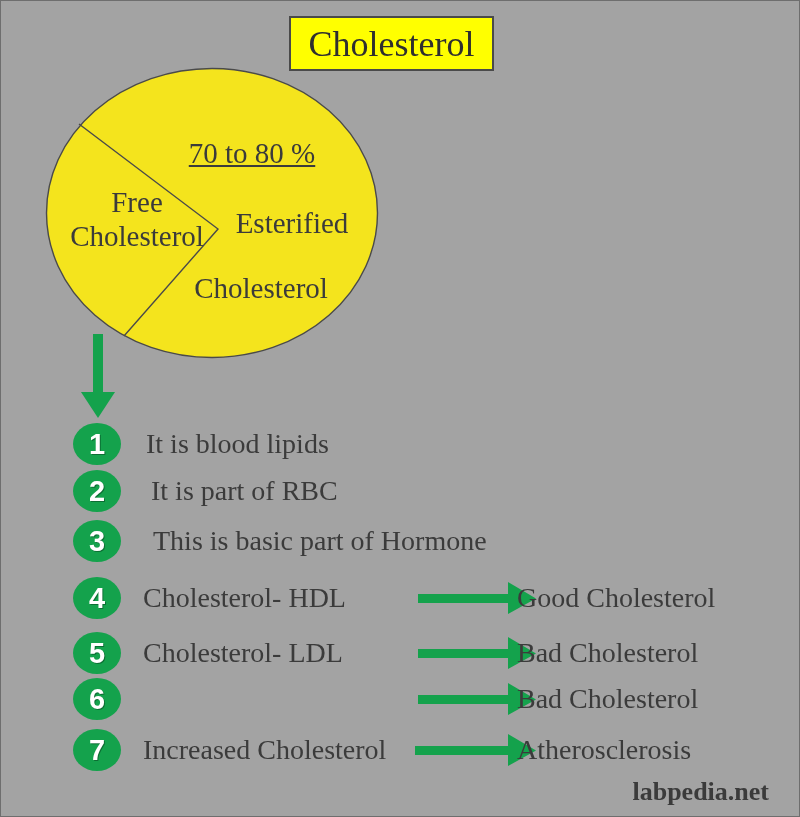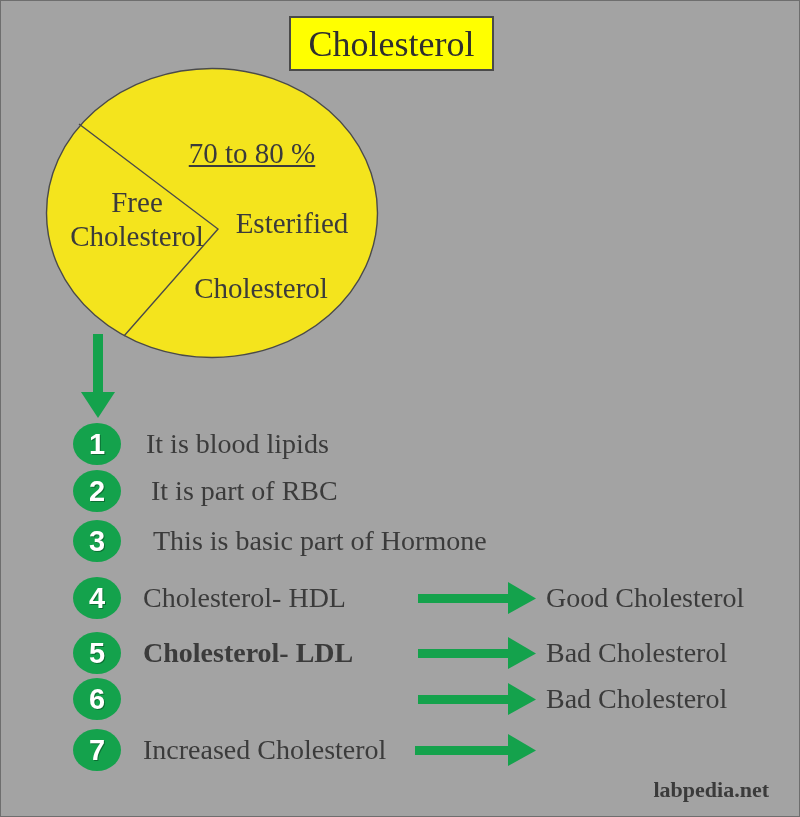--- a/index.html
+++ b/index.html
@@ -35,25 +35,25 @@
   .num-circle span{
     font-family:"Liberation Sans", sans-serif; font-weight:bold;
     font-size:29px; color:#ffffff; text-shadow:1px 1px 0 #0d6e34;
   }
   .row-text{
     position:absolute; left:145px; top:0; height:42px; line-height:42px;
     font-size:28px; color:#3b3b3b; white-space:nowrap;text-align:right;
   }
   .row-arrow{position:absolute; left:417px; top:5px;}
   .row-result{
-    position:absolute; left:545px; top:0; height:42px; line-height:42px;
+    position:absolute; left:516px; top:0; height:42px; line-height:42px;
     font-size:28px; color:#3b3b3b; white-space:nowrap;
   }
   .watermark{
-    position:absolute; right:30px; top:776px; font-size:22px; font-weight:bold;
+    position:absolute; right:30px; top:776px; font-size:26px; font-weight:bold;
     color:#3b3b3b;
   }
 </style>
 </head>
 <body style="--green: #14a24c; --yellow_box: #ffff00; --yellow_pie: #f4e41d; --text: #3b3b3b;">
 
 <div class="frame">
 
   <div class="title-box">
     <span>Cholesterol</span>
@@ -105,21 +105,21 @@
       <rect class="g-fill" x="0" y="12" width="90" height="9"></rect>
       <polygon class="g-fill" points="90,0 118,16.5 90,32"></polygon>
     </svg>
     <div class="row-result">Good Cholesterol</div>
   </div>
 
   <div class="row" style="top:631px;">
     <div class="num-circle">
       <span>5</span>
     </div>
-    <div class="row-text" style="left:142px;font-weight:bold;">Cholesterol- LDL</div>
+    <div class="row-text" style="left:142px;">Cholesterol- LDL</div>
     <svg class="row-arrow" width="118" height="32" viewBox="0 0 118 32">
       <rect class="g-fill" x="0" y="12" width="90" height="9"></rect>
       <polygon class="g-fill" points="90,0 118,16.5 90,32"></polygon>
     </svg>
     <div class="row-result">Bad Cholesterol</div>
   </div>
 
   <div class="row" style="top:677px;">
     <div class="num-circle">
       <span>6</span>
@@ -133,17 +133,18 @@
 
   <div class="row" style="top:728px;">
     <div class="num-circle">
       <span>7</span>
     </div>
     <div class="row-text" style="left:142px;">Increased Cholesterol</div>
     <svg class="row-arrow" style="left:414px;" width="121" height="32" viewBox="0 0 121 32">
       <rect class="g-fill" x="0" y="12" width="93" height="9"></rect>
       <polygon class="g-fill" points="93,0 121,16.5 93,32"></polygon>
     </svg>
+    <div class="row-result">Atherosclerosis</div>
   </div>
 
   <div class="watermark">labpedia.net</div>
 
 </div>
 
 </body></html>

